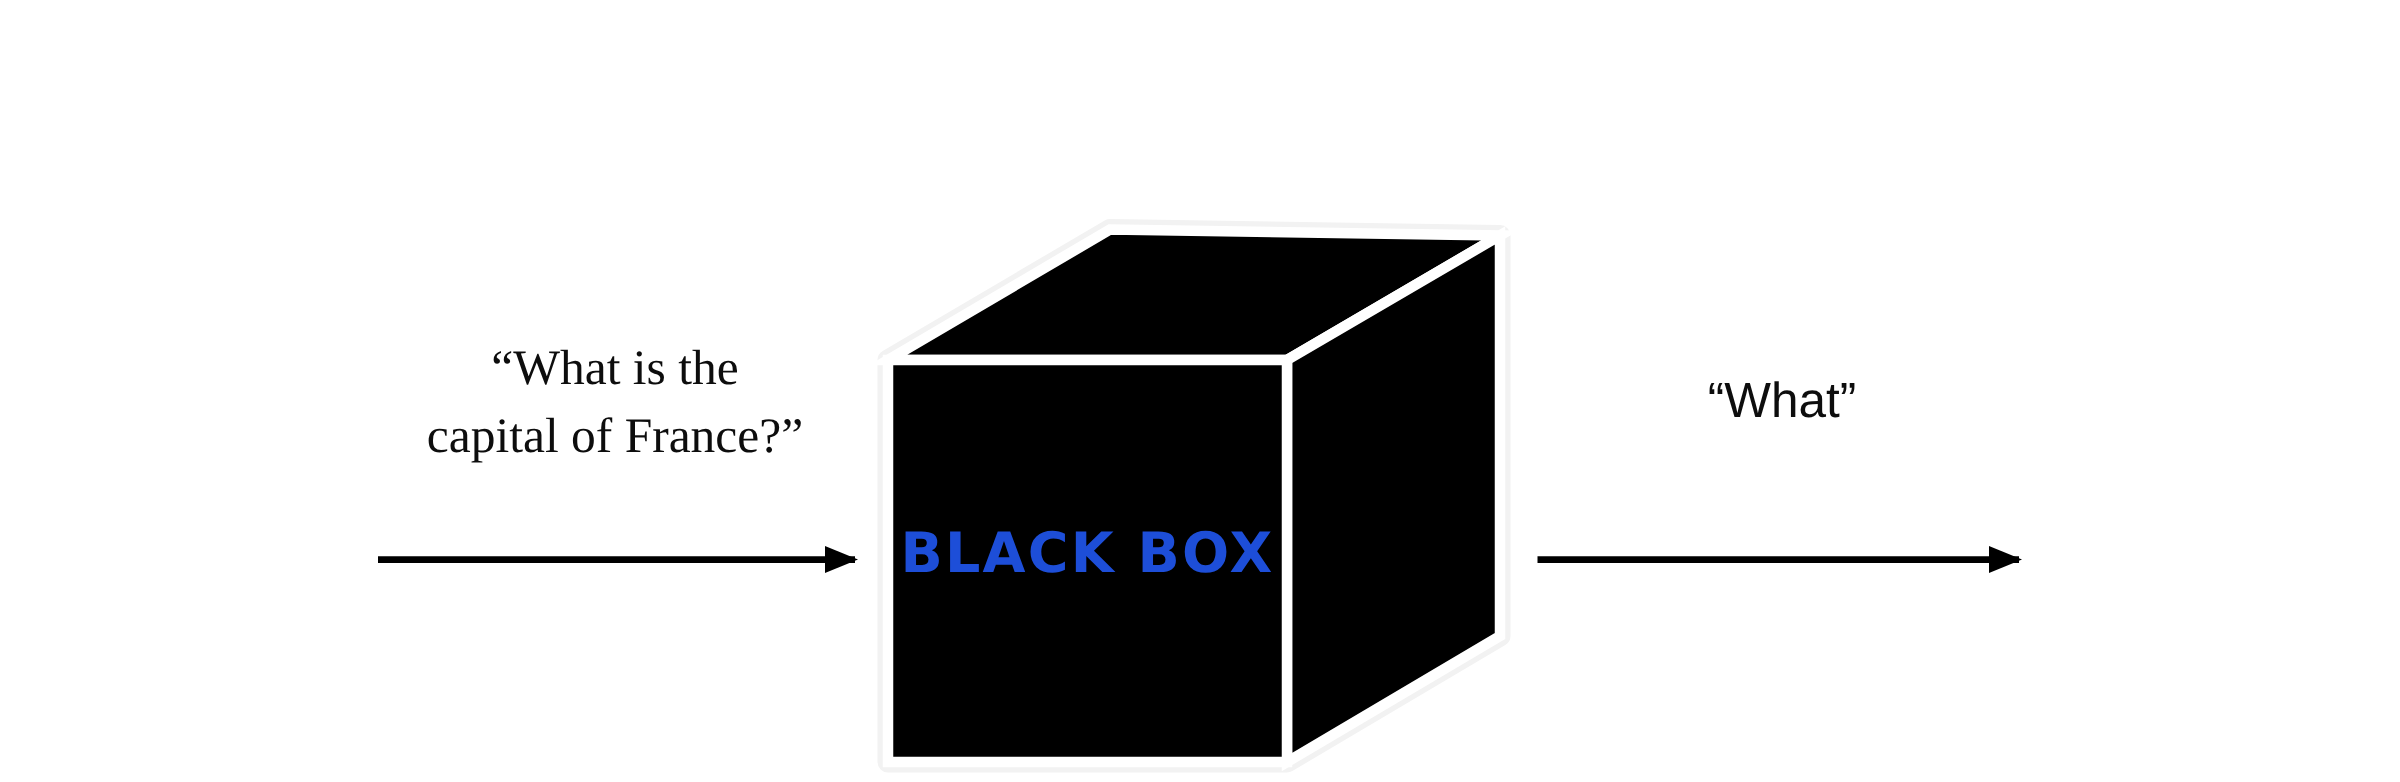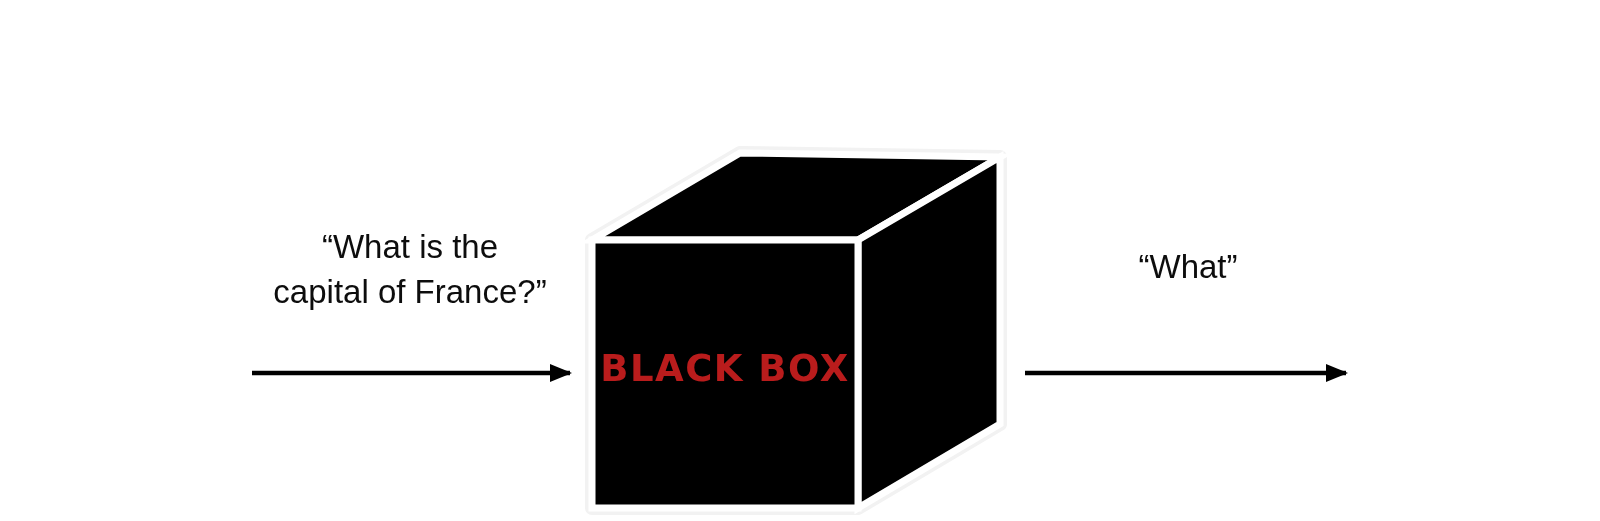--- a/index.html
+++ b/index.html
@@ -56,37 +56,38 @@
     font-size: 33px;
     line-height: 45px;
     font-weight: 400;
     white-space: pre-line;
     color: #0d0d0d;
   }
   .input-label {
     left: 210px;
     top: 224px;
     width: 400px;
+    font-family: Liberation Serif, serif;
   }
   .output-label {
     left: 1038px;
     top: 244px;
     width: 300px;
   }
   .box-label {
     position: absolute;
     left: 592px;
     top: 347px;
     width: 266px;
     text-align: center;
     font-family: "DejaVu Sans", sans-serif;
     font-size: 37px;
     font-weight: 800;
     letter-spacing: 1.5px;
-    color: #b91c1c;
+    color: #1d4ed8;
   }
 </style>
 </head>
 <body>
 
 <div class="canvas">
 
 
   <svg class="diagram-svg" width="1600" height="521" viewBox="0 0 1600 521">
     <defs>

